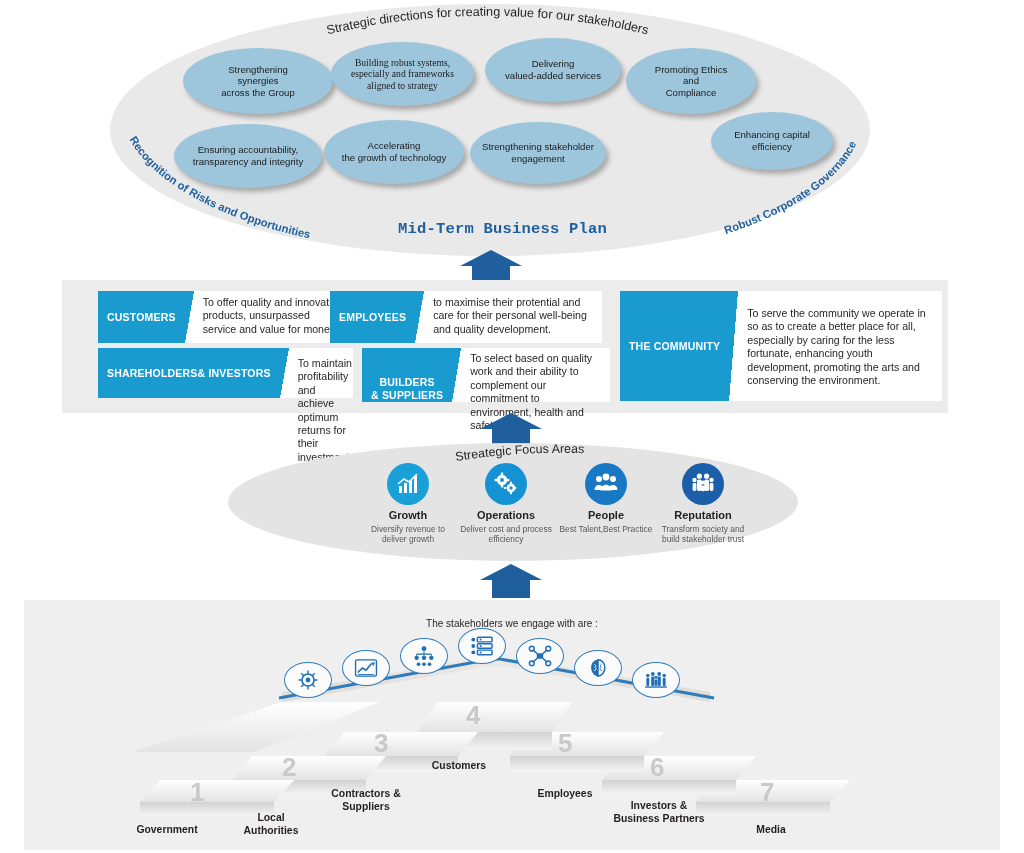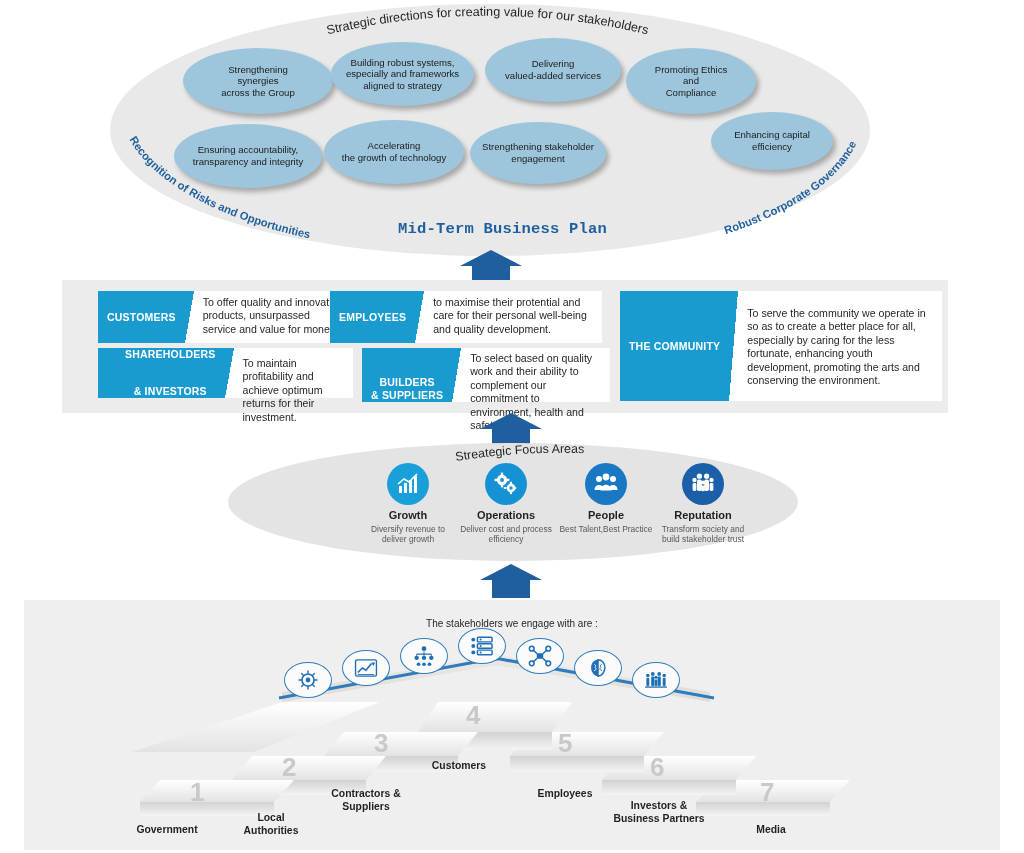--- a/index.html
+++ b/index.html
@@ -83,21 +83,21 @@
       </text>
     </svg>
 
     <div class="bubble" style="left:73px;top:44px;width:150px;height:66px;">
       <div>
         <div>Strengthening</div>
         <div>synergies</div>
         <div>across the Group</div>
       </div>
     </div>
-    <div class="bubble" style="left:221px;top:38px;width:143px;height:64px;">
+    <div class="bubble" style="left:221px;top:38px;width:143px;height:64px;font-family:Liberation Serif, serif;">
       <div>
         <div>Building robust systems,</div>
         <div>especially and frameworks</div>
         <div>aligned to strategy</div>
       </div>
     </div>
     <div class="bubble" style="left:375px;top:34px;width:136px;height:64px;">
       <div>
         <div>Delivering</div>
         <div>valued-added services</div>
@@ -163,21 +163,21 @@
 
     <div class="commit-card" style="left:558px;top:11px;width:322px;height:110px;">
       <div class="commit-tag" style="align-items:center;">
         <span>THE COMMUNITY</span>
       </div>
       <div class="tag-notch"></div>
       <div class="commit-text" style="padding-top:16px;">To serve the community we operate in so as to create a better place for all, especially by caring for the less fortunate, enhancing youth development, promoting the arts and conserving the environment.</div>
     </div>
 
     <div class="commit-card" style="left:36px;top:68px;width:255px;height:50px;">
-      <div class="commit-tag" style="flex-direction:column;justify-content:space-between;padding-left:27px;">
+      <div class="commit-tag" style="justify-content:flex-start;">
         <span>SHAREHOLDERS</span>
         <span>&amp; INVESTORS</span>
       </div>
       <div class="tag-notch"></div>
       <div class="commit-text" style="padding-top:9px;">To maintain profitability and achieve optimum returns for their investment.</div>
     </div>
 
     <div class="commit-card" style="left:300px;top:68px;width:248px;height:54px;">
       <div class="commit-tag" style="flex-direction:column;justify-content:flex-end;">
         <span>BUILDERS</span>

